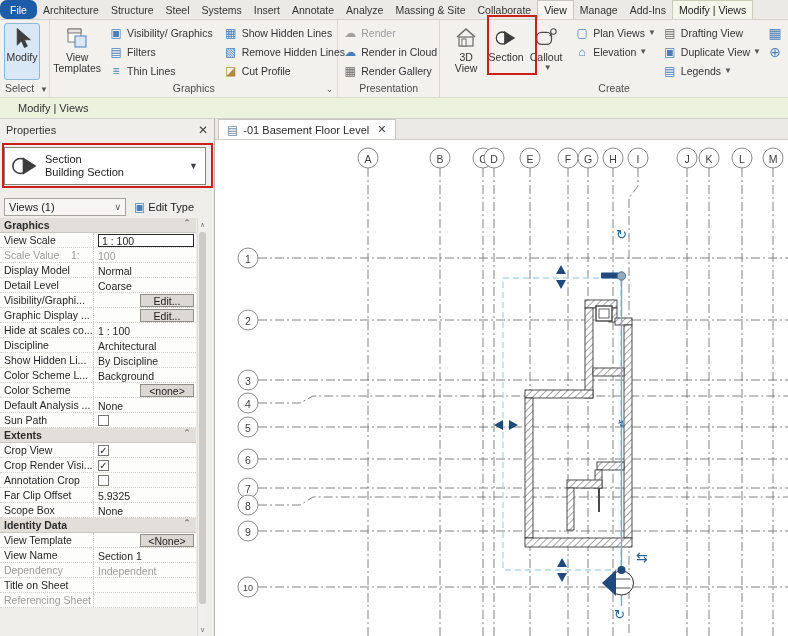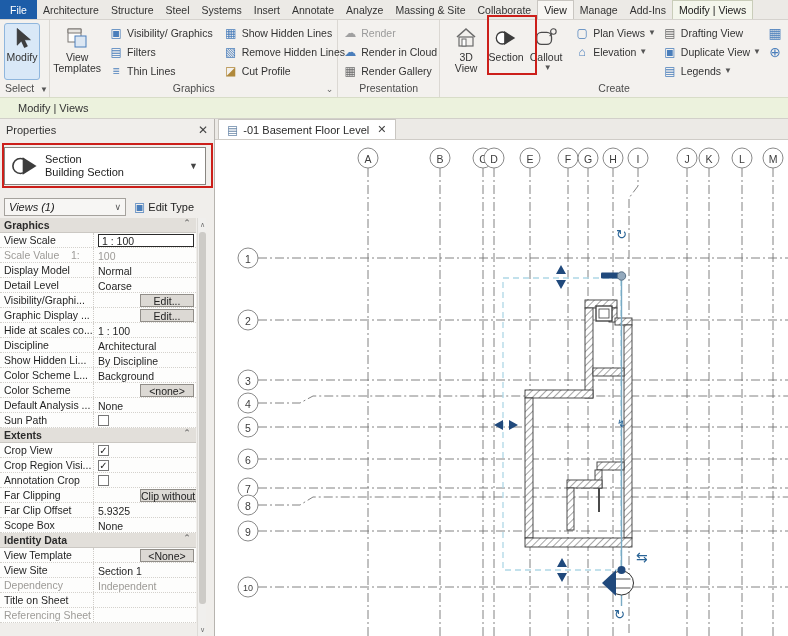--- a/index.html
+++ b/index.html
@@ -3,21 +3,21 @@
 <meta charset="utf-8">
 <style>
   html,body{margin:0;padding:0;background:#fff;}
   *{box-sizing:border-box;}
   #app{position:relative;width:788px;height:636px;overflow:hidden;
        font-family:"Liberation Sans","DejaVu Sans",sans-serif;font-size:11px;color:#2b2b2b;background:#fff;}
 
   
   .tabbar{position:absolute;left:0;top:0;width:788px;height:20px;background:#eceae6;display:flex;align-items:stretch;border-bottom:1px solid #d6d3ce;}
   .rtab{padding:0 6px;display:flex;align-items:center;font-size:10.5px;color:#333;white-space:nowrap;cursor:default;}
-  .rtab.file{background:#1d5da8;color:#fff;padding:0 10px;}
+  .rtab.file{background:#1d5da8;color:#fff;padding:0 10px;border-radius:7px;}
   .rtab.active{background:#f8f6f3;border:1px solid #c9c6c1;border-bottom:none;color:#1a1a1a;}
   .rtab.contextual{background:#f4f6ec;border:1px solid #c9cdb9;border-bottom:none;color:#1a1a1a;}
 
   
   .ribbon{position:absolute;left:0;top:20px;width:788px;height:77px;background:#f3f1ee;display:flex;}
   .rpanel{display:flex;flex-direction:column;border-right:1px solid #dbd8d3;height:100%;}
   .rpanel-body{flex:1;display:flex;align-items:flex-start;padding:3px 2px 0 2px;position:relative;}
   .rpanel-label{height:31px;line-height:16px;text-align:center;color:#4c4c4c;font-size:10.5px;position:relative;}
   .bigbtn{display:flex;flex-direction:column;align-items:center;justify-content:flex-start;width:38px;padding-top:2px;height:54px;cursor:pointer;border:1px solid transparent;border-radius:3px;}
   .bigbtn .blabel{font-size:10.5px;line-height:11px;text-align:center;color:#333;white-space:normal;}
@@ -44,21 +44,21 @@
   .props-header .x{margin-left:auto;font-size:12px;color:#444;cursor:pointer;}
   .typesel{position:absolute;left:4px;top:28px;width:202px;height:38px;background:#fff;border:1px solid #898681;display:flex;align-items:center;cursor:pointer;}
   .typesel .tsicon{width:40px;display:flex;justify-content:center;}
   .typesel .tsicon svg{width:30px;height:30px;}
   .typesel .tstext{flex:1;line-height:13px;}
   .typesel .tname{color:#1d1d1d;}
   .typesel .ttype{color:#1d1d1d;}
   .typesel .tsarrow{width:16px;color:#444;font-size:9px;}
   .viewsrow{position:absolute;left:4px;top:79px;width:206px;height:18px;display:flex;align-items:center;}
   .combo{width:122px;height:18px;background:#f7f6f4;border:1px solid #a5a29d;display:flex;align-items:center;padding:0 4px;cursor:pointer;}
-  .combo .cv{flex:1;color:#222;font-style:italic;}
+  .combo .cv{flex:1;color:#222;}
   .combo .ca{font-size:9px;color:#555;}
   .edittype{display:flex;align-items:center;margin-left:8px;cursor:pointer;color:#222;}
   .edittype .gi{margin-right:3px;color:#4a7ebb;font-size:12px;}
 
   .pgrid{position:absolute;left:0;top:99px;width:196px;}
   .prow{height:15px;display:flex;align-items:stretch;background:#fdfdfc;border-bottom:1px dotted #d4d1cc;font-size:10.5px;}
   .prow .pname{width:94px;padding:1px 0 0 4px;border-right:1px dotted #cfccc7;color:#1f1f1f;white-space:nowrap;overflow:hidden;}
   .prow .pval{flex:1;padding:1px 2px 0 4px;color:#1f1f1f;white-space:nowrap;overflow:hidden;display:flex;align-items:center;}
   .prow.muted .pname,.prow.muted .pval{color:#9d9b97;}
   .prow.hdr{background:#e2dfda;border-bottom:1px solid #cbc8c3;}
@@ -364,35 +364,29 @@
             <div class="hname">Extents</div>
             <div class="hchev">⌃</div>
           </div>
           <div class="prow">
             <div class="pname">Crop View</div>
             <div class="pval">
               <div class="chk">✓</div>
             </div>
           </div>
           <div class="prow">
-            <div class="pname">Crop Region Visi...</div>
+            <div class="pname">Crop Render Visi...</div>
             <div class="pval">
               <div class="chk">✓</div>
             </div>
           </div>
           <div class="prow">
             <div class="pname">Annotation Crop</div>
             <div class="pval">
               <div class="chk"></div>
-            </div>
-          </div>
-          <div class="prow">
-            <div class="pname">Far Clipping</div>
-            <div class="pval">
-              <div class="pv-btn">Clip without line</div>
             </div>
           </div>
           <div class="prow">
             <div class="pname">Far Clip Offset</div>
             <div class="pval">5.9325</div>
           </div>
           <div class="prow">
             <div class="pname">Scope Box</div>
             <div class="pval">None</div>
           </div>
@@ -400,21 +394,21 @@
             <div class="hname">Identity Data</div>
             <div class="hchev">⌃</div>
           </div>
           <div class="prow">
             <div class="pname">View Template</div>
             <div class="pval">
               <div class="pv-btn">&lt;None&gt;</div>
             </div>
           </div>
           <div class="prow">
-            <div class="pname">View Site</div>
+            <div class="pname">View Name</div>
             <div class="pval">Section 1</div>
           </div>
           <div class="prow muted">
             <div class="pname">Dependency</div>
             <div class="pval">Independent</div>
           </div>
           <div class="prow">
             <div class="pname">Title on Sheet</div>
             <div class="pval"></div>
           </div>

